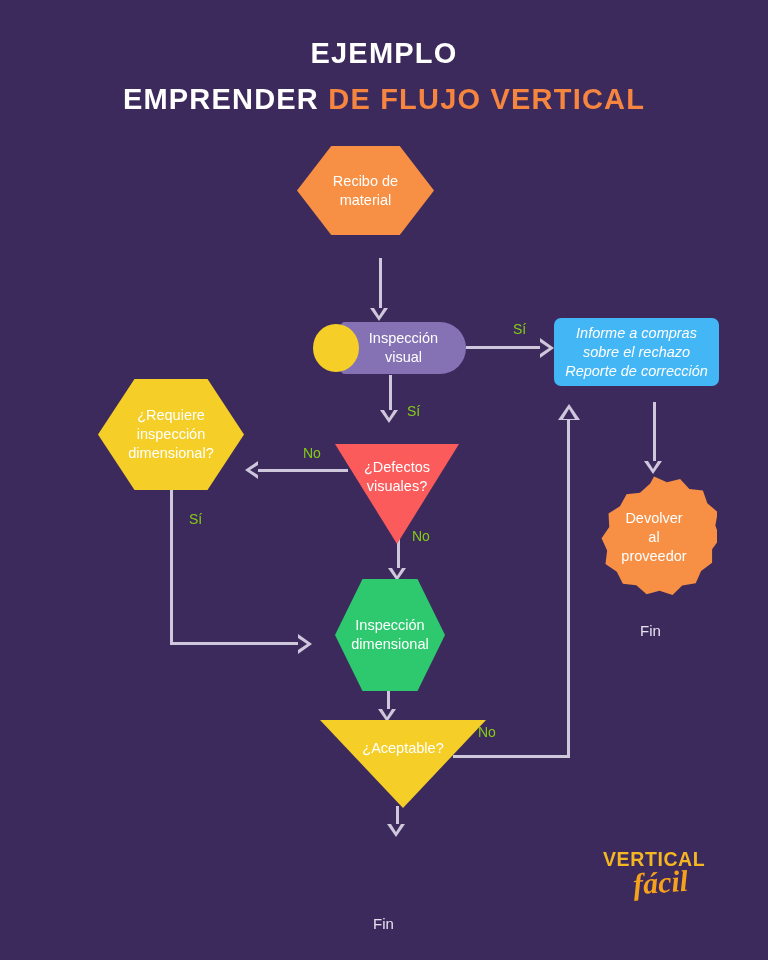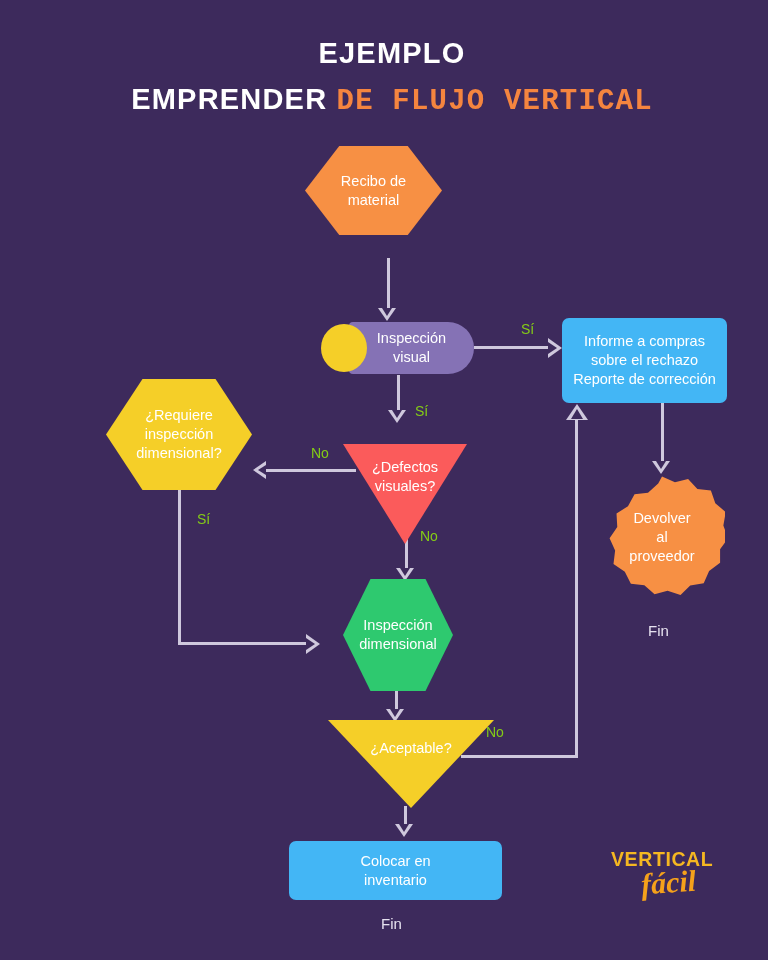--- a/index.html
+++ b/index.html
@@ -3,37 +3,37 @@
 <meta charset="utf-8">
 <style>
   html,body{margin:0;padding:0;}
   body{
     width:768px;height:960px;
     background:#3d2a5c;
     font-family:"Liberation Sans", sans-serif;
     overflow:hidden;
     position:relative;
   }
-  #stage{position:absolute;inset:0;margin-left:8px;}
+  #stage{position:absolute;inset:0;}
 
   
   .title-wrap{
     position:absolute;left:0;top:36px;width:768px;
     text-align:center;
   }
   .title-line1{
     font-size:29px;font-weight:bold;color:#ffffff;
     letter-spacing:1.2px;line-height:34px;
   }
   .title-line2{
     font-size:29px;font-weight:bold;letter-spacing:1.2px;
     line-height:34px;margin-top:12px;
   }
   .title-line2 .white{color:#ffffff;}
-  .title-line2 .orange{color:#f5853f;font-family:Liberation Mono, monospace;}
+  .title-line2 .orange{color:#f5853f;}
 
   
   .node{position:absolute;}
   .node .lbl{
     position:absolute;left:0;top:0;width:100%;height:100%;
     display:flex;align-items:center;justify-content:center;
     text-align:center;color:#ffffff;font-size:14.5px;line-height:19px;
     white-space:pre-line;pointer-events:none;
   }
 
@@ -176,21 +176,21 @@
 material</div>
   </div>
 
   <div class="node" style="left:313px;top:322px;width:153px;height:52px;">
     <div class="cyl-body"></div>
     <div class="cyl-cap"></div>
     <div class="lbl" style="left:28px;width:calc(100% - 28px);">Inspección
 visual</div>
   </div>
 
-  <div class="node" style="left:554px;top:318px;width:165px;height:85px;">
+  <div class="node" style="left:554px;top:318px;width:165px;height:68px;font-style:italic;">
     <div class="rectshape" style="background:#43b6f5;"></div>
     <div class="lbl">Informe a compras
 sobre el rechazo
 Reporte de corrección</div>
   </div>
 
   <div class="node" style="left:591px;top:474px;width:126px;height:126px;">
     <svg class="scallop" viewBox="0 0 100 100">
       <path fill="#f79044" d="M50 2 L60.3 6.6 L70.7 3.9 L78.1 11.9 L88.8 13.1 L92.3 23.3 L100.6 30.2 L98.7 40.9 L102.5 51 L96.1 59.7 L96.1 70.5 L87.4 76.9 L83.1 86.8 L72.4 88.5 L64.7 96.1 L54.4 92.7 L44.1 95.4 L36 88.3 L25.3 87.2 L20.5 77.5 L11.5 71.5 L12.8 60.8 L8.4 51 L14.5 42.1 L13.9 31.3 L23 25.6 L28.2 16.1 L38.9 14.9 L47 7.5 Z"></path>
     </svg>
@@ -217,25 +217,20 @@
     <div class="hexshape" style="background:#2ec96f;"></div>
     <div class="lbl">Inspección
 dimensional</div>
   </div>
 
   <div class="node" style="left:320px;top:720px;width:166px;height:88px;">
     <div class="trishape" style="background:#f5cf28;"></div>
     <div class="lbl" style="height:56px;">¿Aceptable?</div>
   </div>
 
-  <div class="node" style="left:281px;top:841px;width:213px;height:59px;">
-    <div class="rectshape" style="background:#43b6f5;"></div>
-    <div class="lbl">Colocar en
-inventario</div>
-  </div>
   <div class="fin-label" style="left:373px;top:915px;">Fin</div>
 
   <div class="logo" style="left:603px;top:848px;">
     <div class="logo-top">VERTICAL</div>
     <div class="logo-bottom">fácil</div>
   </div>
 
 </div>
 
 </body></html>

